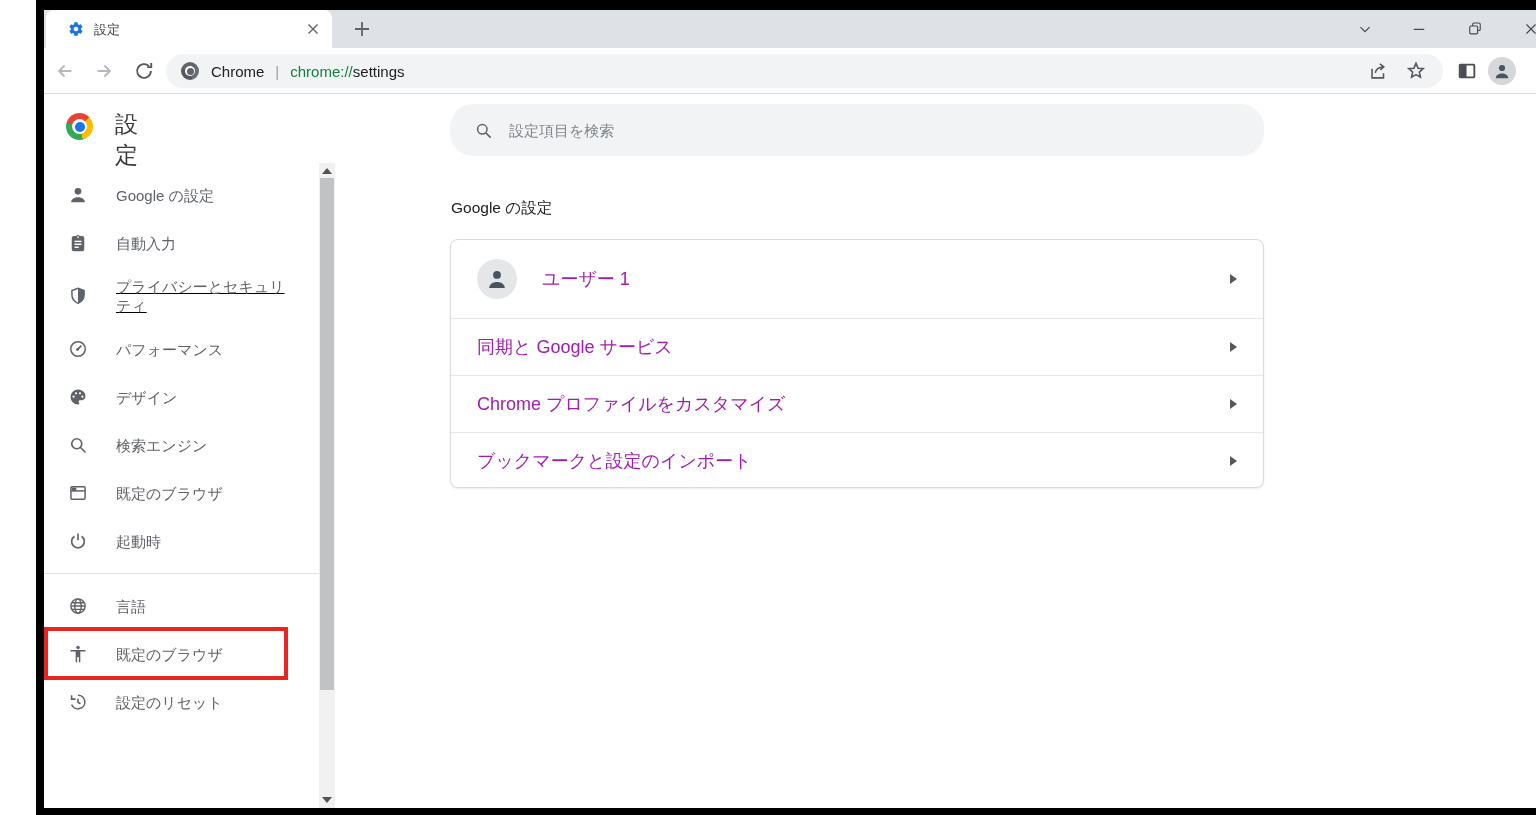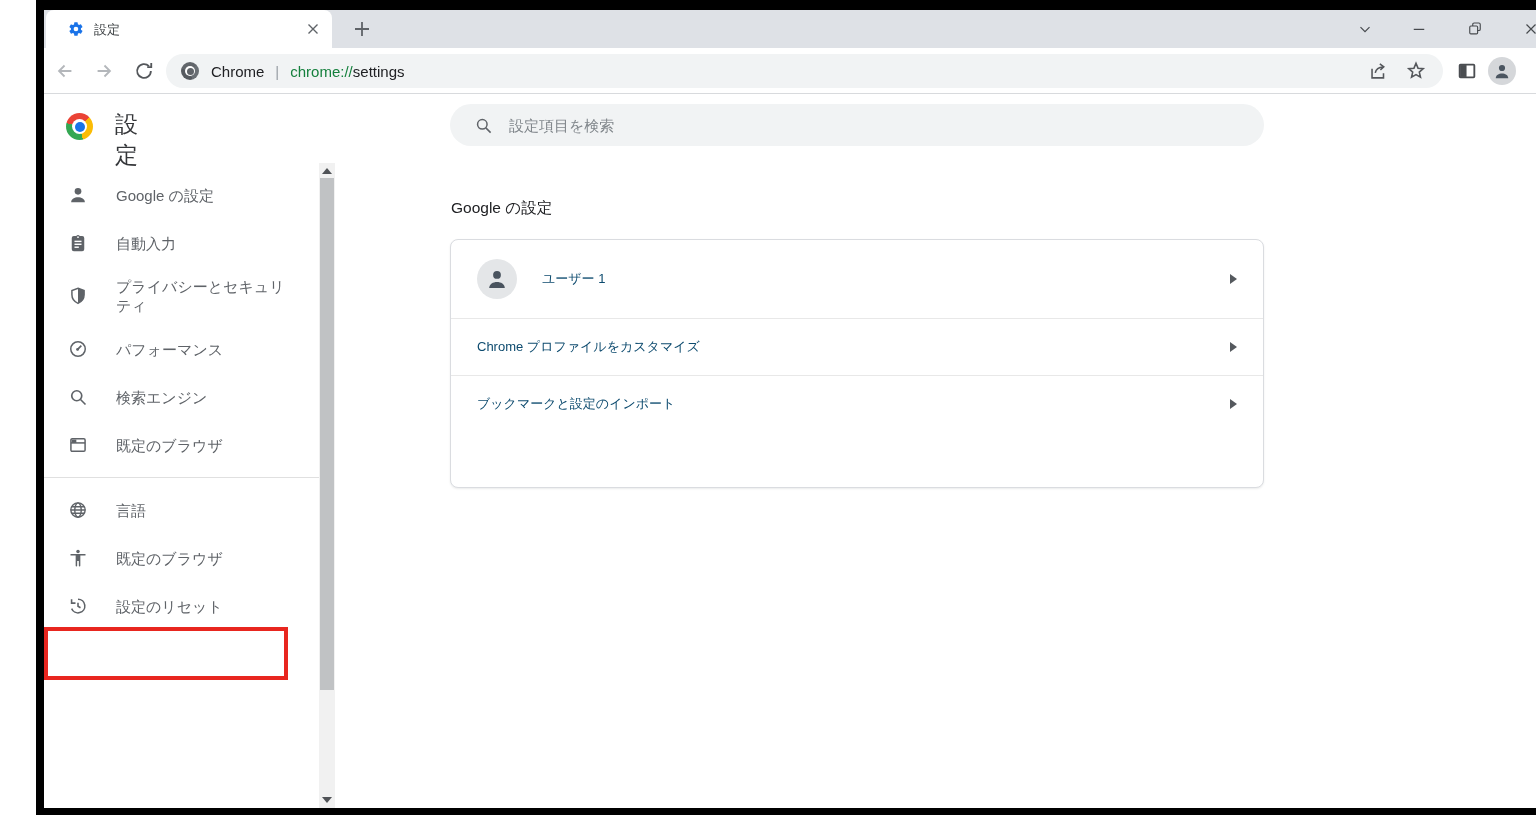--- a/index.html
+++ b/index.html
@@ -62,51 +62,51 @@
                  border-radius:50%; background:#fff; }
   .chrome-logo::after { content:""; position:absolute; left:8.5px; top:8.5px; width:10px; height:10px;
                  border-radius:50%; background:#1a73e8; }
   .side-title { position:absolute; left:71px; top:15px; font-size:23px; color:#35373a; }
 
   .nav { position:absolute; left:0; top:77px; width:268px; }
   .nav-item { display:flex; align-items:center; min-height:48px; padding-left:24px; cursor:pointer; }
   .nav-item .nicon { width:20px; height:20px; color:#5f6368; flex:none; }
   .nav-item .nlabel { margin-left:28px; font-size:15px; font-weight:500; color:#5f6368;
                       line-height:19px; max-width:172px; }
-  .nav-item.tall { min-height:58px; }
+  .nav-item.tall { min-height:58px;text-decoration:underline; }
   .nav-divider { border-top:1px solid #e0e0e0; margin:8px 0; width:276px; }
 
   .hl-rect { position:absolute; left:0; top:533px; width:244px; height:53px;
              border:4px solid #e8261f; pointer-events:none; }
 
   
   .sbar { position:absolute; left:275px; top:69px; width:16px; height:645px; background:#f1f1f1; }
   .sbar-thumb { position:absolute; left:1px; top:15px; width:14px; height:512px; background:#c0c2c4; }
   .sbar-up, .sbar-down { position:absolute; left:3px; width:0; height:0; }
   .sbar-up { top:5px; border-left:5px solid transparent; border-right:5px solid transparent;
              border-bottom:6px solid #505357; }
   .sbar-down { bottom:5px; border-left:5px solid transparent; border-right:5px solid transparent;
              border-top:6px solid #505357; }
 
   
-  .searchbox { position:absolute; left:406px; top:10px; width:814px; height:42px; border-radius:23px;
+  .searchbox { position:absolute; left:406px; top:10px; width:814px; height:52px; border-radius:23px;
                background:#f1f3f4; display:flex; align-items:center; }
   .searchbox .sicon { margin-left:24px; width:19px; height:19px; color:#5f6368; flex:none; }
   .searchbox input { margin-left:16px; border:none; outline:none; background:transparent;
                font-size:15px; color:#202124; width:700px; font-family:"Liberation Sans",sans-serif; }
   .searchbox input::placeholder { color:#80868b; }
 
   .section-title { position:absolute; left:407px; top:104px; font-size:15.5px; color:#202124; }
 
   .card { position:absolute; left:406px; top:145px; width:814px; height:249px; background:#fff;
           border:1px solid #dadce0; border-radius:8px; box-shadow:0 1px 2px rgba(60,64,67,.1); overflow:hidden; }
   .crow { position:relative; display:flex; align-items:center; padding:0 26px; height:57px; cursor:pointer; }
   .crow.first { height:78px; }
   .crow + .crow { border-top:1px solid #e8e8e8; }
-  .crow .clabel { font-size:13px; color:#0c4a6e; }
+  .crow .clabel { font-size:18px; color:#a21caf; }
   .row-avatar { width:40px; height:40px; border-radius:50%; background:#e4e6e8; flex:none;
                 display:flex; align-items:center; justify-content:center; margin-right:25px; }
   .row-avatar svg { width:26px; height:26px; }
   .tri-right { margin-left:auto; width:0; height:0; border-top:5.5px solid transparent;
                border-bottom:5.5px solid transparent; border-left:7px solid #55595e; }
   svg { display:block; }
 </style>
 </head>
 <body>
 
@@ -260,36 +260,57 @@
           <svg viewBox="0 0 24 24">
               <circle cx="12" cy="12" r="8.7" fill="none" stroke="currentColor" stroke-width="1.8"></circle>
               <path d="M11 13l5-5" stroke="currentColor" stroke-width="2" fill="none"></path>
               <circle cx="11.5" cy="12.5" r="1.7" fill="currentColor"></circle>
             </svg>
         </span>
         <span class="nlabel">パフォーマンス</span>
       </div>
       <div class="nav-item">
         <span class="nicon">
+          <svg viewBox="0 0 24 24">
+              <path fill="currentColor" d="M12 3a9 9 0 0 0 0 18c.83 0 1.5-.67 1.5-1.5 0-.39-.15-.74-.39-1.01a1.5 1.5 0 0 1 1.12-2.49H16a5 5 0 0 0 5-5c0-4.42-4.03-8-9-8z"></path>
+              <circle cx="6.7" cy="11.6" r="1.3" fill="#fff"></circle>
+              <circle cx="9.6" cy="7.6" r="1.3" fill="#fff"></circle>
+              <circle cx="14.4" cy="7.6" r="1.3" fill="#fff"></circle>
+              <circle cx="17.3" cy="11.6" r="1.3" fill="#fff"></circle>
+            </svg>
+        </span>
+        <span class="nlabel">デザイン</span>
+      </div>
+      <div class="nav-item">
+        <span class="nicon">
           <svg viewBox="0 0 24 24" fill="none" stroke="currentColor" stroke-width="2">
               <circle cx="10.5" cy="10.5" r="6"></circle>
               <path d="M15 15l6 6"></path>
             </svg>
         </span>
         <span class="nlabel">検索エンジン</span>
       </div>
       <div class="nav-item">
         <span class="nicon">
           <svg viewBox="0 0 24 24">
               <rect x="3.5" y="4.5" width="17" height="15" rx="1.5" fill="none" stroke="currentColor" stroke-width="1.8"></rect>
               <path d="M3.5 9.5h17" stroke="currentColor" stroke-width="1.8"></path>
               <rect x="4.5" y="5.5" width="5.5" height="4" fill="currentColor"></rect>
             </svg>
         </span>
         <span class="nlabel">既定のブラウザ</span>
+      </div>
+      <div class="nav-item">
+        <span class="nicon">
+          <svg viewBox="0 0 24 24" fill="none" stroke="currentColor" stroke-width="2">
+              <path d="M12 3v8"></path>
+              <path d="M7.7 6.3a7.6 7.6 0 1 0 8.6 0"></path>
+            </svg>
+        </span>
+        <span class="nlabel">起動時</span>
       </div>
 
       <div class="nav-divider"></div>
 
       <div class="nav-item">
         <span class="nicon">
           <svg viewBox="0 0 24 24" fill="none" stroke="currentColor" stroke-width="1.7">
               <circle cx="12" cy="12" r="8.6"></circle>
               <ellipse cx="12" cy="12" rx="3.9" ry="8.6"></ellipse>
               <path d="M3.6 12h16.8M4.6 8h14.8M4.6 16h14.8"></path>
@@ -343,20 +364,24 @@
         <span class="row-avatar">
           <svg viewBox="0 0 24 24" fill="#49535e">
               <circle cx="12" cy="8.2" r="3.6"></circle>
               <path d="M4.8 20.4c0-3.7 3.6-5.6 7.2-5.6s7.2 1.9 7.2 5.6z"></path>
             </svg>
         </span>
         <span class="clabel">ユーザー 1</span>
         <span class="tri-right"></span>
       </div>
       <div class="crow">
+        <span class="clabel">同期と Google サービス</span>
+        <span class="tri-right"></span>
+      </div>
+      <div class="crow">
         <span class="clabel">Chrome プロファイルをカスタマイズ</span>
         <span class="tri-right"></span>
       </div>
       <div class="crow">
         <span class="clabel">ブックマークと設定のインポート</span>
         <span class="tri-right"></span>
       </div>
     </div>
 
   </div>

